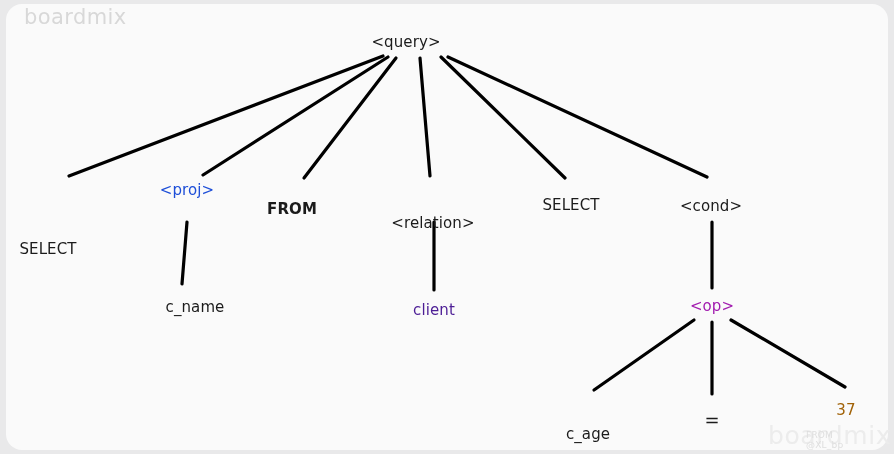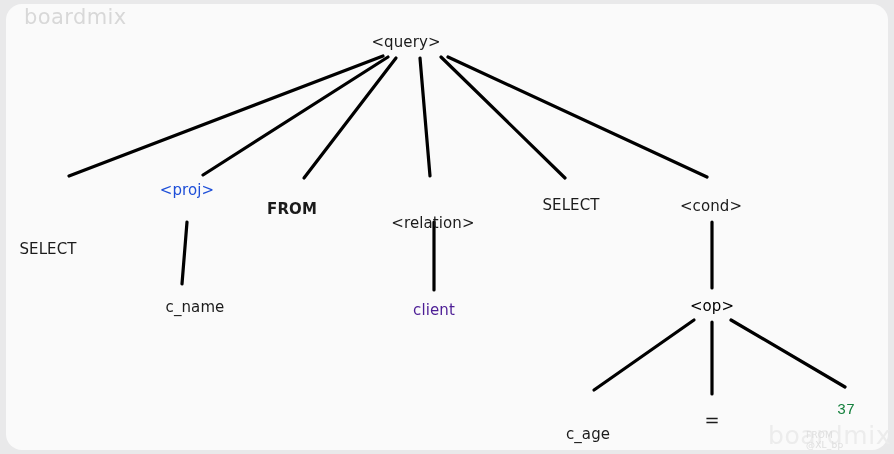--- a/index.html
+++ b/index.html
@@ -109,22 +109,22 @@
   <div id="node-layer">
       <div class="node-label" style="left: 406px; top: 42px; color: rgb(27, 27, 27);">&lt;query&gt;</div>
       <div class="node-label" style="left: 48px; top: 208px; color: rgb(27, 27, 27); margin-top: 41px;">SELECT</div>
       <div class="node-label" style="left: 187px; top: 190px; color: #1d4ed8;">&lt;proj&gt;</div>
       <div class="node-label" style="left: 292px; top: 209px; color: rgb(27, 27, 27); font-weight: bold;">FROM</div>
       <div class="node-label" style="left: 433px; top: 223px; color: rgb(27, 27, 27);">&lt;relation&gt;</div>
       <div class="node-label" style="left: 571px; top: 205px; color: rgb(27, 27, 27);">SELECT</div>
       <div class="node-label" style="left: 711px; top: 206px; color: rgb(27, 27, 27);">&lt;cond&gt;</div>
       <div class="node-label" style="left: 183px; top: 307px; color: rgb(27, 27, 27); margin-left: 12px;">c_name</div>
       <div class="node-label" style="left: 434px; top: 310px; color: #4c1d95;">client</div>
-      <div class="node-label" style="left: 712px; top: 306px; color: #000000;">&lt;op&gt;</div>
+      <div class="node-label" style="left: 712px; top: 306px; color: #a21caf;">&lt;op&gt;</div>
       <div class="node-label" style="left: 588px; top: 434px; color: rgb(27, 27, 27);">c_age</div>
       <div class="node-label small" style="left: 712px; top: 419px; color: rgb(27, 27, 27);">=</div>
-      <div class="node-label" style="left: 846px; top: 410px; color: #15803d; font-family: Liberation Mono, monospace;">37</div>
+      <div class="node-label" style="left: 846px; top: 410px; color: #a16207;">37</div>
     </div>
 
   <div class="wm-bottom">boardmix</div>
   <div class="wm-csdn">FROM @XL_bp</div>
 
 </div>
 
 </body></html>

